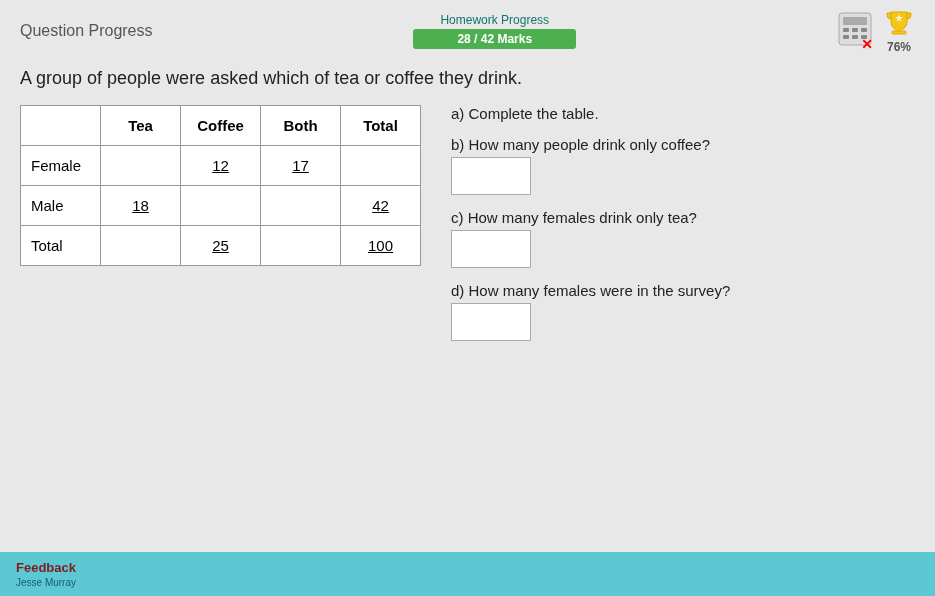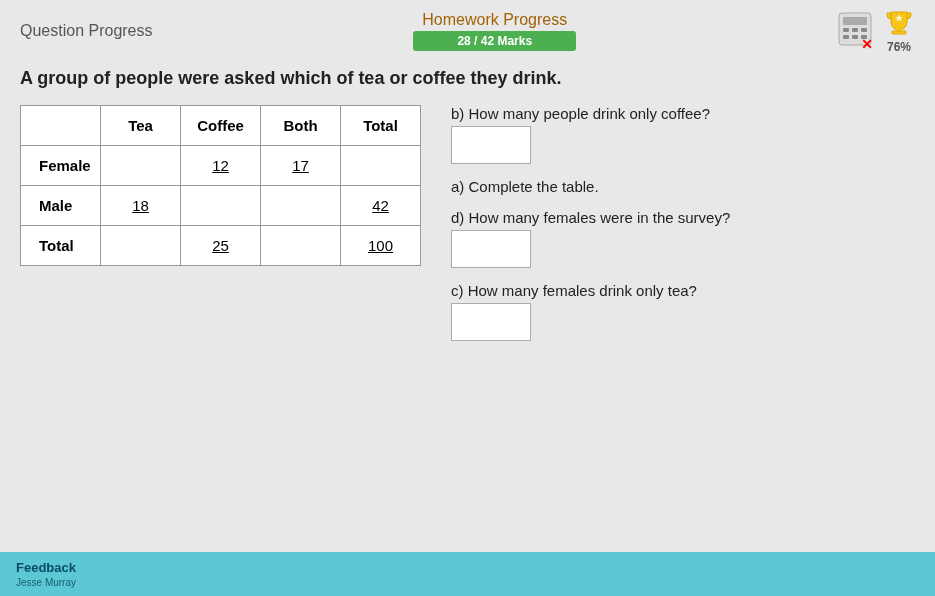--- a/index.html
+++ b/index.html
@@ -25,22 +25,22 @@
     }
 
     .homework-progress {
       display: flex;
       flex-direction: column;
       align-items: center;
       gap: 2px;
     }
 
     .homework-progress-label {
-      font-size: 16px;
-      color: #a16207;
+      font-size: 12px;
+      color: #0f766e;
     }
 
     .progress-bar-container {
       background: #4caf50;
       color: white;
       font-size: 12px;
       font-weight: bold;
       padding: 3px 44px;
       border-radius: 3px;
     }
@@ -52,21 +52,21 @@
     }
 
     .main-content {
       padding: 10px 20px 0 20px;
     }
 
     .question-text {
       font-size: 18px;
       color: #222;
       margin-bottom: 16px;
-      font-weight: 700;
+      font-weight: 400;
     }
 
     .content-area {
       display: flex;
       gap: 30px;
       align-items: flex-start;
     }
 
     
     .data-table {
@@ -86,22 +86,22 @@
     }
 
     .data-table th {
       font-weight: bold;
       font-size: 15px;
       background: white;
     }
 
     .data-table .row-header {
       text-align: left;
-      padding-left: 18px;
-      font-weight: bold;
+      padding-left: 10px;
+      font-weight: normal;
       width: 70px;
       background: white;
     }
 
     .data-table .top-left-empty {
       border: 1.5px solid #999;
       background: white;
     }
 
     .input-cell input {
@@ -168,21 +168,21 @@
       background: #5bc8d4;
       padding: 8px 16px;
       display: flex;
       flex-direction: column;
       gap: 2px;
     }
 
     .feedback-label {
       font-size: 13px;
       font-weight: bold;
-      color: #0c4a6e;
+      color: #7f1d1d;
     }
 
     .feedback-name {
       font-size: 10px;
       color: #1a5c6e;
     }
 
     
     .calc-wrap {
       position: relative;
@@ -303,44 +303,44 @@
             <input type="text" style="">
           </td>
           <td class="filled-cell">100</td>
         </tr>
       </tbody>
     </table>
 
     <div class="questions-panel">
 
       <div class="question-item">
+        <span>a) Complete the table.</span>
+      </div>
+
+      <div class="question-item">
         <div class="question-row">
           <span>b) How many people drink only coffee?</span>
         </div>
         <div class="answer-box">
           <input type="text" style="">
         </div>
       </div>
 
       <div class="question-item">
-        <span>a) Complete the table.</span>
+        <div class="question-row">
+          <span>c) How many females drink only tea?</span>
+        </div>
+        <div class="answer-box">
+          <input type="text" style="">
+        </div>
       </div>
 
       <div class="question-item">
         <div class="question-row">
           <span>d) How many females were in the survey?</span>
-        </div>
-        <div class="answer-box">
-          <input type="text" style="">
-        </div>
-      </div>
-
-      <div class="question-item">
-        <div class="question-row">
-          <span>c) How many females drink only tea?</span>
         </div>
         <div class="answer-box">
           <input type="text" style="">
         </div>
       </div>
 
     </div>
   </div>
 </div>
 

